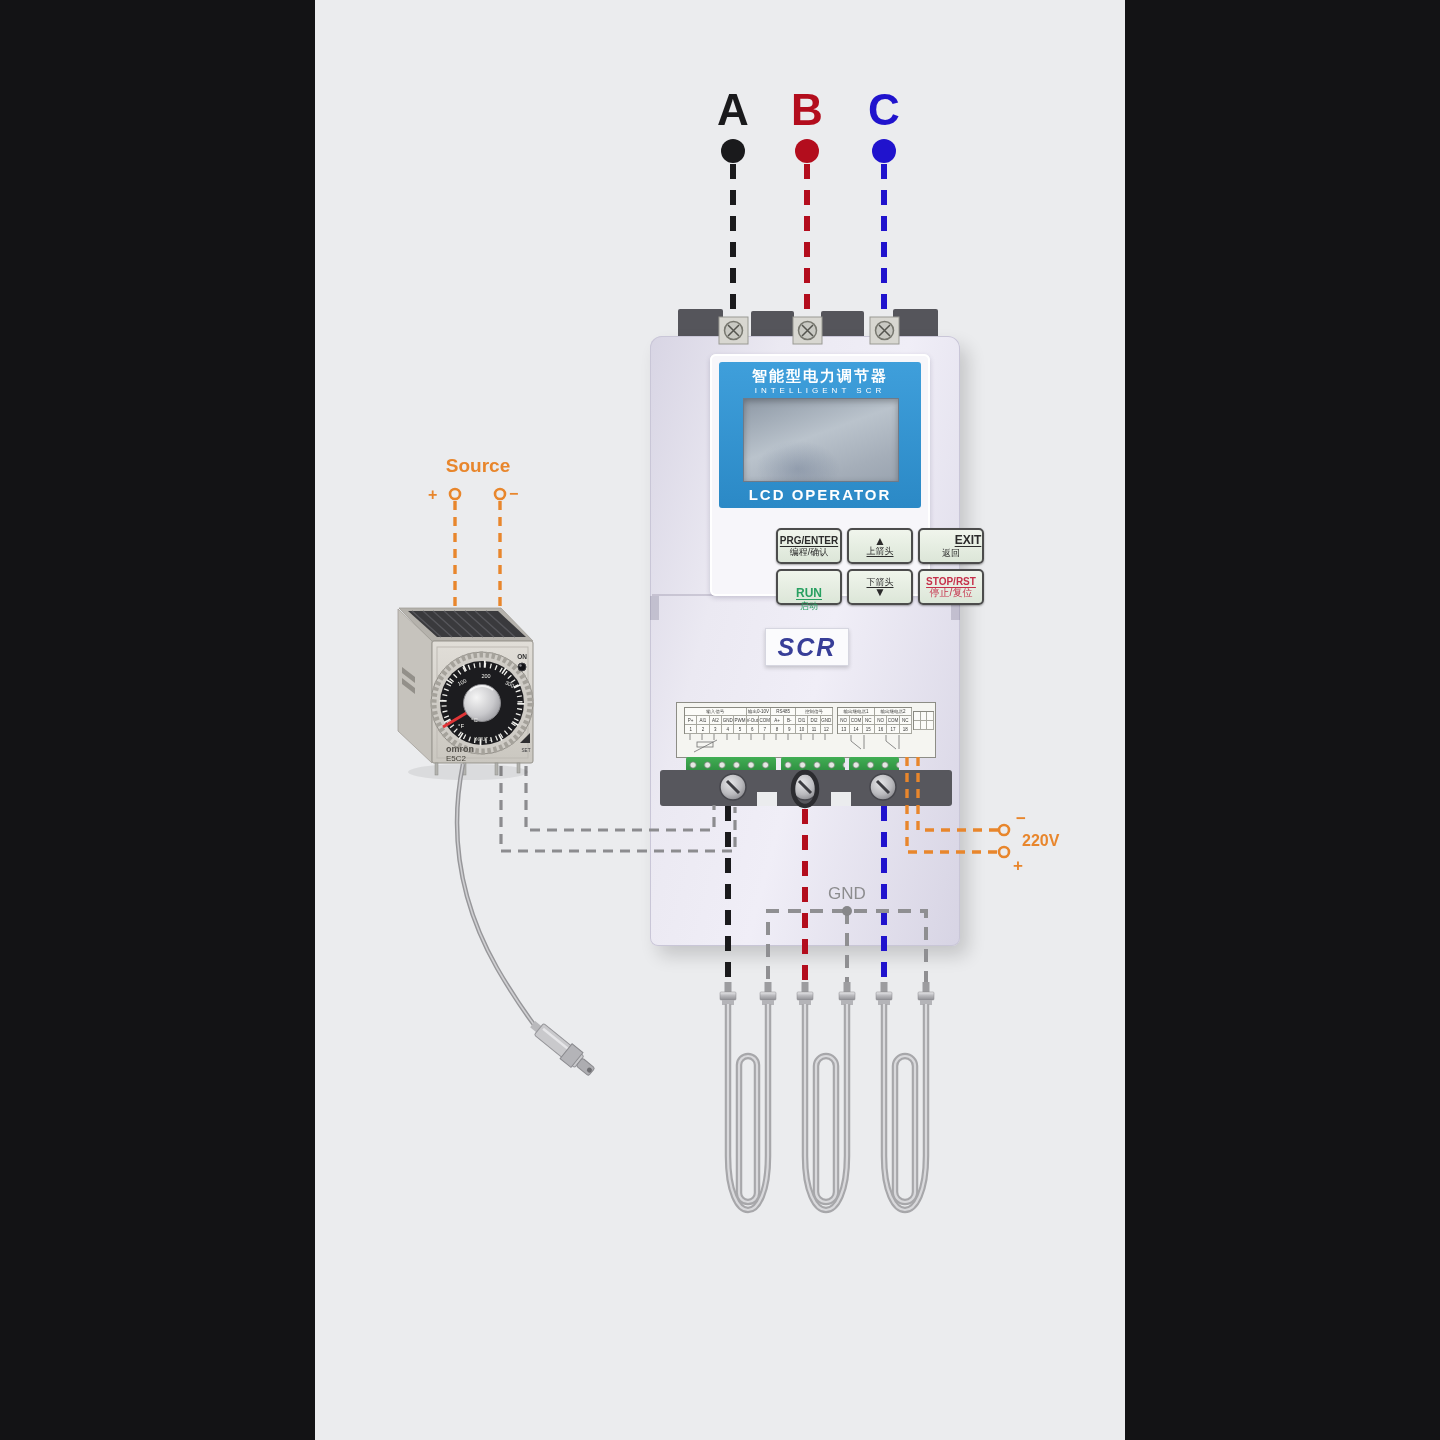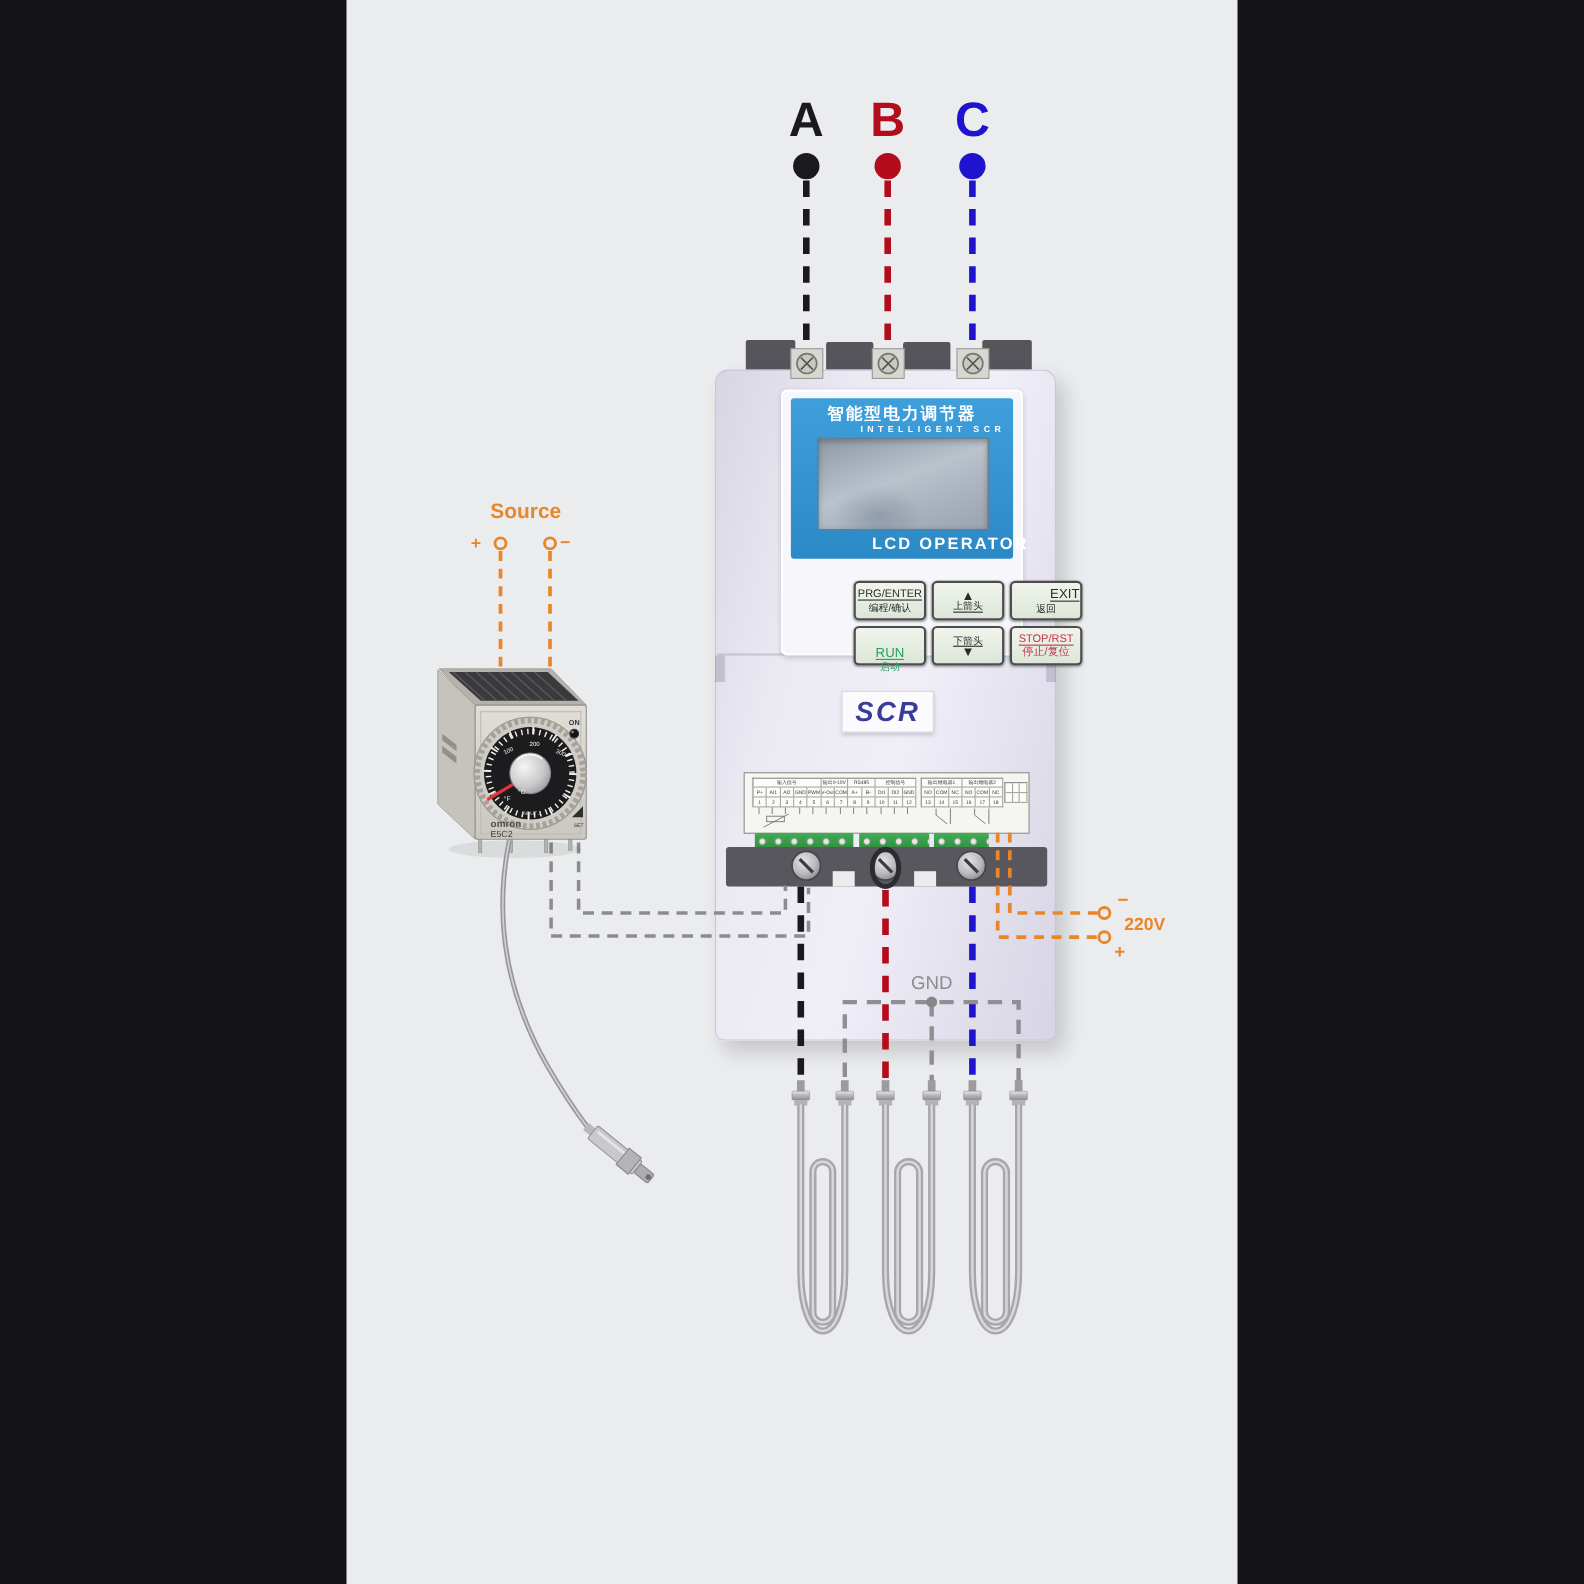--- a/index.html
+++ b/index.html
@@ -19,34 +19,34 @@
           box-shadow:8px 10px 18px rgba(0,0,0,.16), inset 0 0 0 1px #c9c6d7;}
   .crease{position:absolute;left:2px;top:258px;width:306px;height:2px;background:rgba(125,120,145,.28);}
   .notch{position:absolute;top:260px;width:9px;height:24px;background:rgba(120,115,140,.3);}
   .panel{position:absolute;left:60px;top:18px;width:220px;height:242px;background:#f7f6fa;border-radius:6px;
          box-shadow:0 2px 5px rgba(60,55,90,.22), inset 0 0 0 2px #ffffff;}
   .bluepanel{position:absolute;left:9px;top:8px;width:202px;height:146px;border-radius:3px;
          background:linear-gradient(#3f9fdb,#2b89c6);}
   .cn-title{position:absolute;left:0;top:5px;width:100%;text-align:center;color:#fff;
          font-size:15px;font-weight:bold;letter-spacing:2px;}
   .en-title{position:absolute;left:0;top:24px;width:100%;text-align:center;color:#fff;
-         font-size:8px;font-weight:bold;letter-spacing:4px;padding-left:28px;}
+         font-size:8px;font-weight:normal;letter-spacing:4px;}
   .lcd{position:absolute;left:24px;top:36px;width:154px;height:82px;border:1px solid #6f7a88;
          background:
            radial-gradient(60px 40px at 35% 85%, rgba(35,55,95,.20), rgba(0,0,0,0) 70%),
            linear-gradient(160deg,#8e99a6,#bac3cc 45%,#a5aeb9 78%,#9aa4b0);
          box-shadow:inset 0 2px 6px rgba(0,0,0,.28);}
   .lcd-op{position:absolute;left:0;bottom:5px;width:100%;text-align:center;color:#fff;
-         font-size:15px;font-weight:bold;letter-spacing:2px;margin-left:44px;}
+         font-size:15px;font-weight:bold;letter-spacing:2px;}
   .keys{position:absolute;left:66px;top:174px;width:208px;display:grid;
         grid-template-columns:66px 66px 66px;grid-auto-rows:36px;gap:5px;}
   .key{background:linear-gradient(#f0f5ec,#dce6d8);border:2px solid #4c4c4c;border-radius:5px;
        display:flex;flex-direction:column;align-items:center;justify-content:center;
        box-shadow:0 1px 2px rgba(0,0,0,.35);padding:0;cursor:pointer;line-height:1.15;}
-  .key .t1{font-size:10px;font-weight:normal;}
+  .key .t1{font-size:10px;font-weight:bold;}
   .key .t2{font-size:9px;}
   .key .arrow{font-size:12px;line-height:10px;font-weight:bold;}
   .u{text-decoration:underline;text-underline-offset:2px;}
   .c-def{color:#2b2b2b;} .c-run{color:#28a061;} .c-stop{color:#c5304a;}
   .scrtag{position:absolute;left:115px;top:292px;width:82px;height:36px;background:#fbfbfd;
         border:1px solid #d6d6e0;box-shadow:0 2px 4px rgba(0,0,0,.18);
         display:flex;align-items:center;justify-content:center;}
   .scrtag span{font-size:25px;font-weight:900;font-style:italic;color:#383e98;letter-spacing:2px;}
 
   

